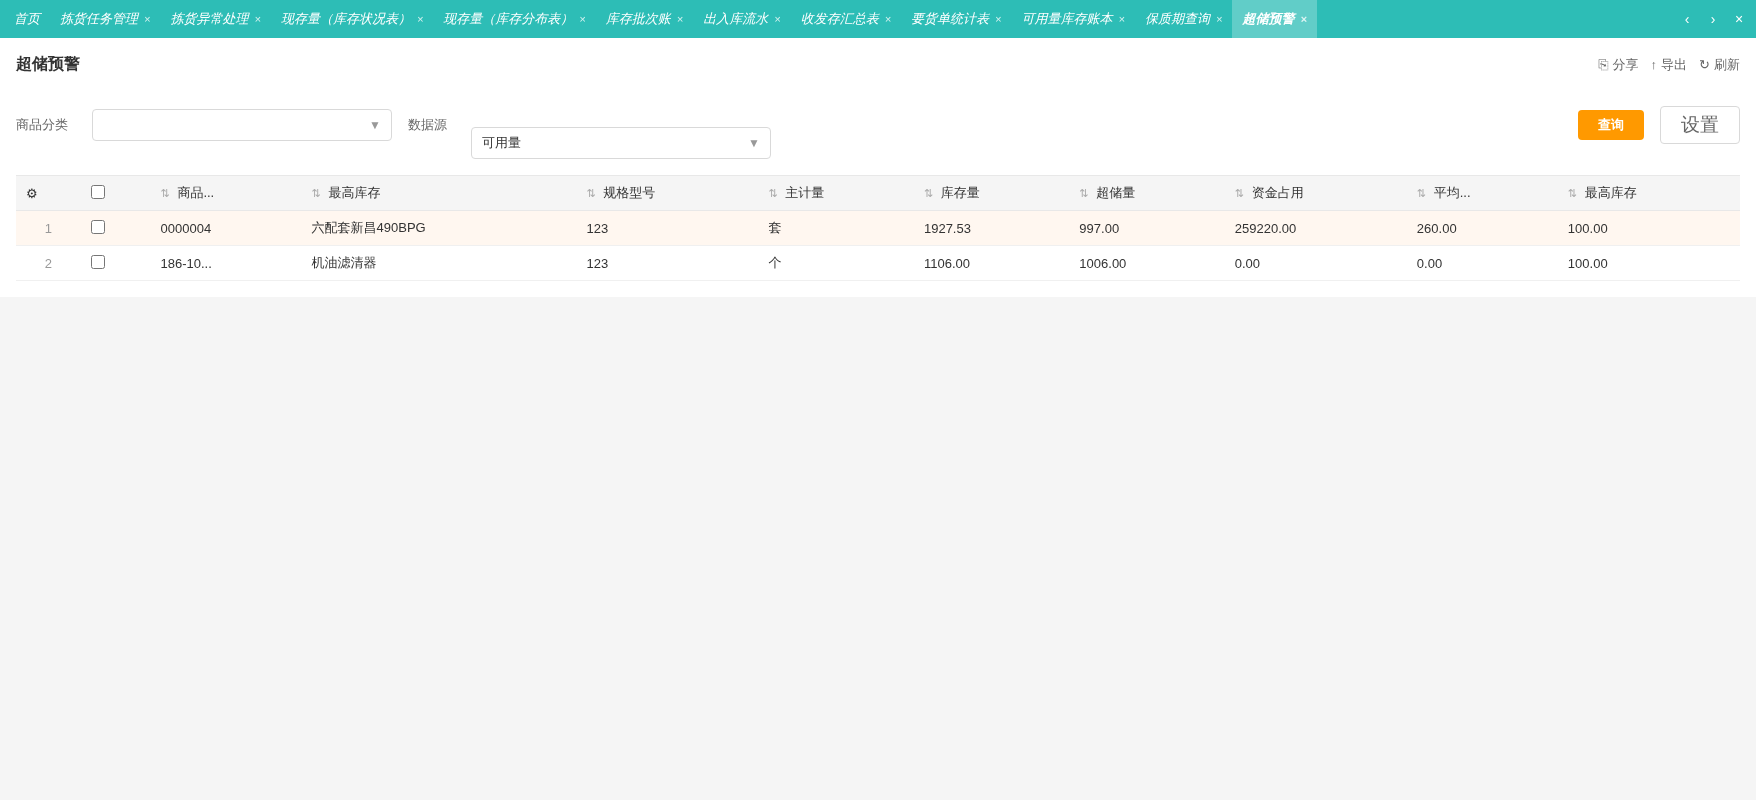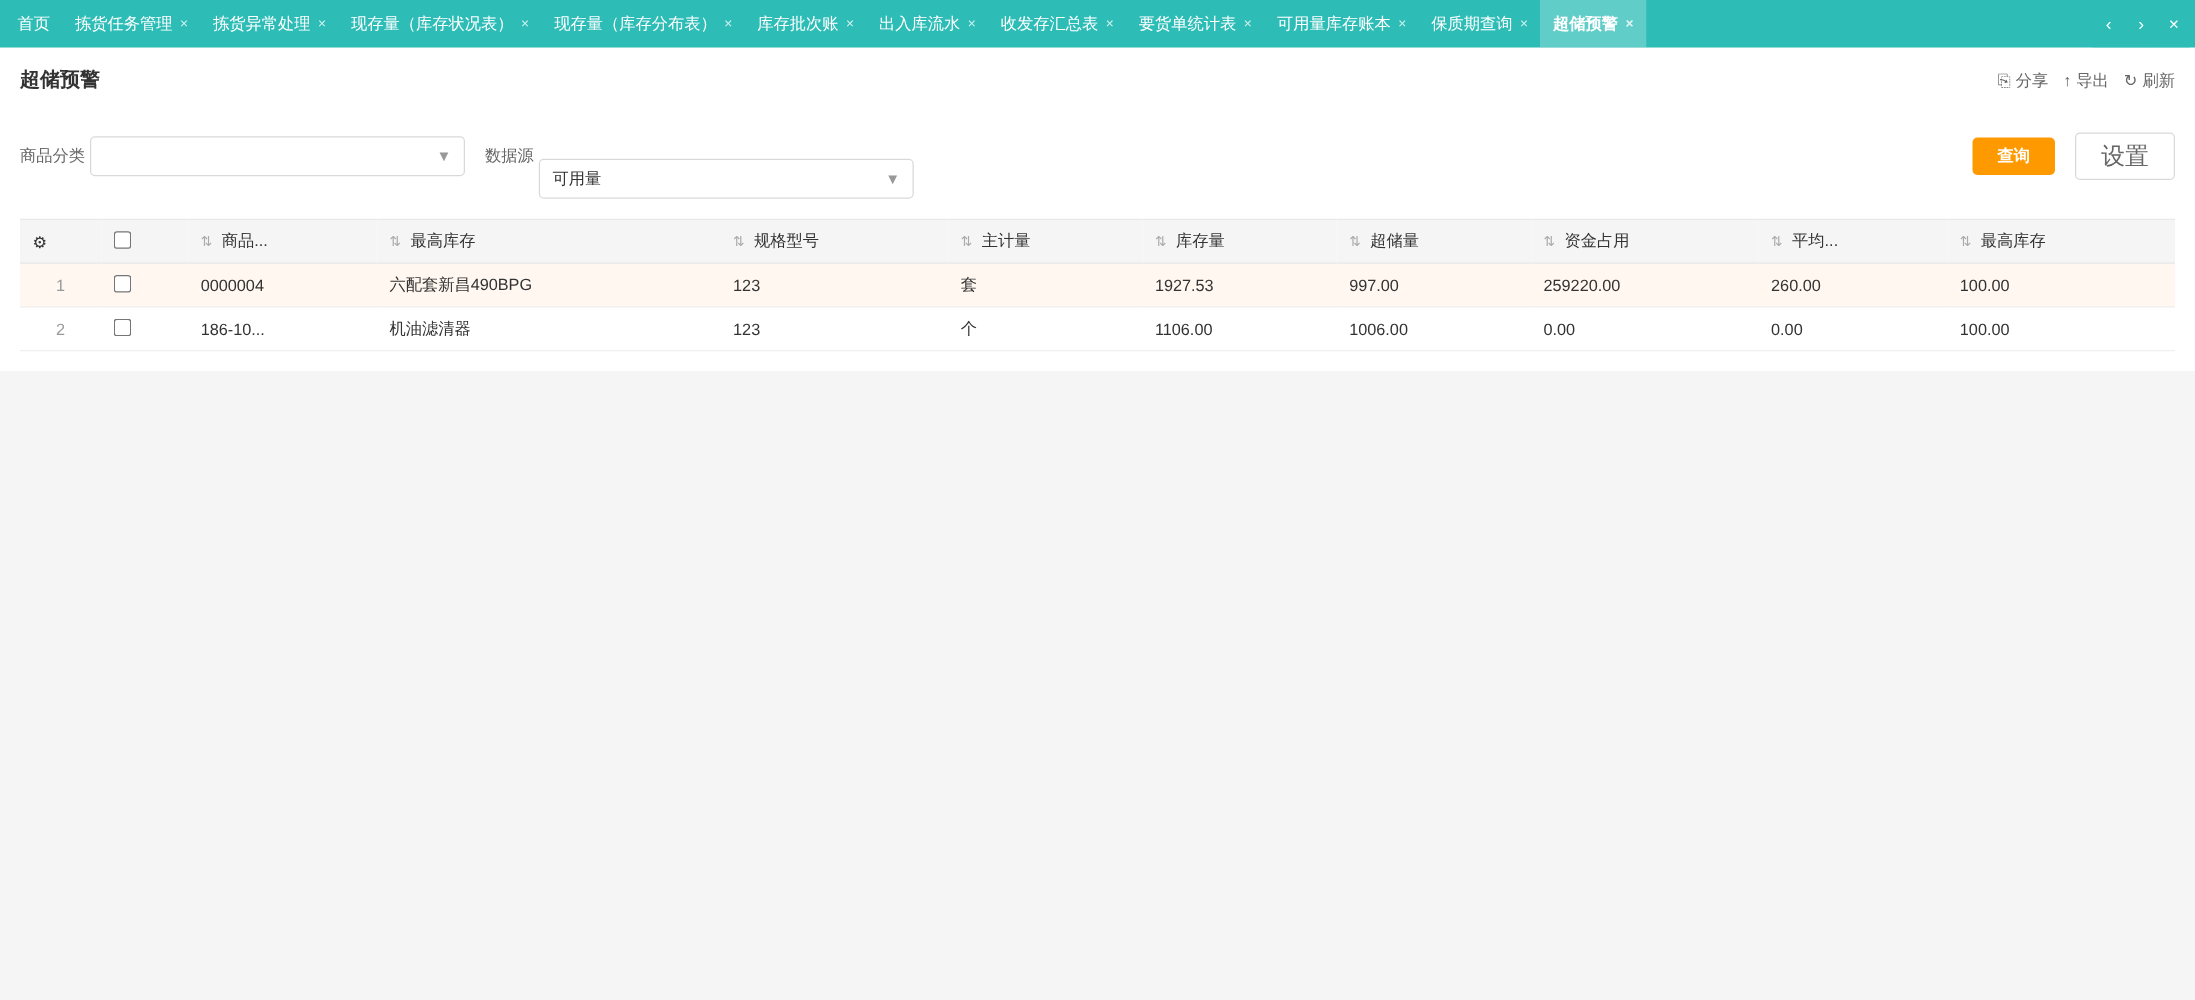--- a/index.html
+++ b/index.html
@@ -18,20 +18,21 @@
     .nav-tab {
       display: flex;
       align-items: center;
       padding: 0 10px;
       height: 38px;
       color: #fff;
       white-space: nowrap;
       cursor: pointer;
       font-size: 13px;
       flex-shrink: 0;
+      font-style: italic;
     }
     .nav-tab.active { background: rgba(255,255,255,0.25); font-weight: bold; }
     .nav-tab .close-x {
       margin-left: 6px;
       font-size: 11px;
       opacity: 0.8;
       cursor: pointer;
     }
     .nav-arrows {
       display: flex;
@@ -90,21 +91,21 @@
     .filter-row {
       display: flex;
       align-items: center;
       gap: 16px;
       margin-bottom: 16px;
       flex-wrap: wrap;
     }
     .filter-group {
       display: flex;
       align-items: center;
-      gap: 4px;
+      gap: 24px;
     }
     .filter-label {
       color: #666;
       white-space: nowrap;
       font-size: 13px;
     }
     .filter-select {
       display: flex;
       align-items: center;
       border: 1px solid #d9d9d9;

